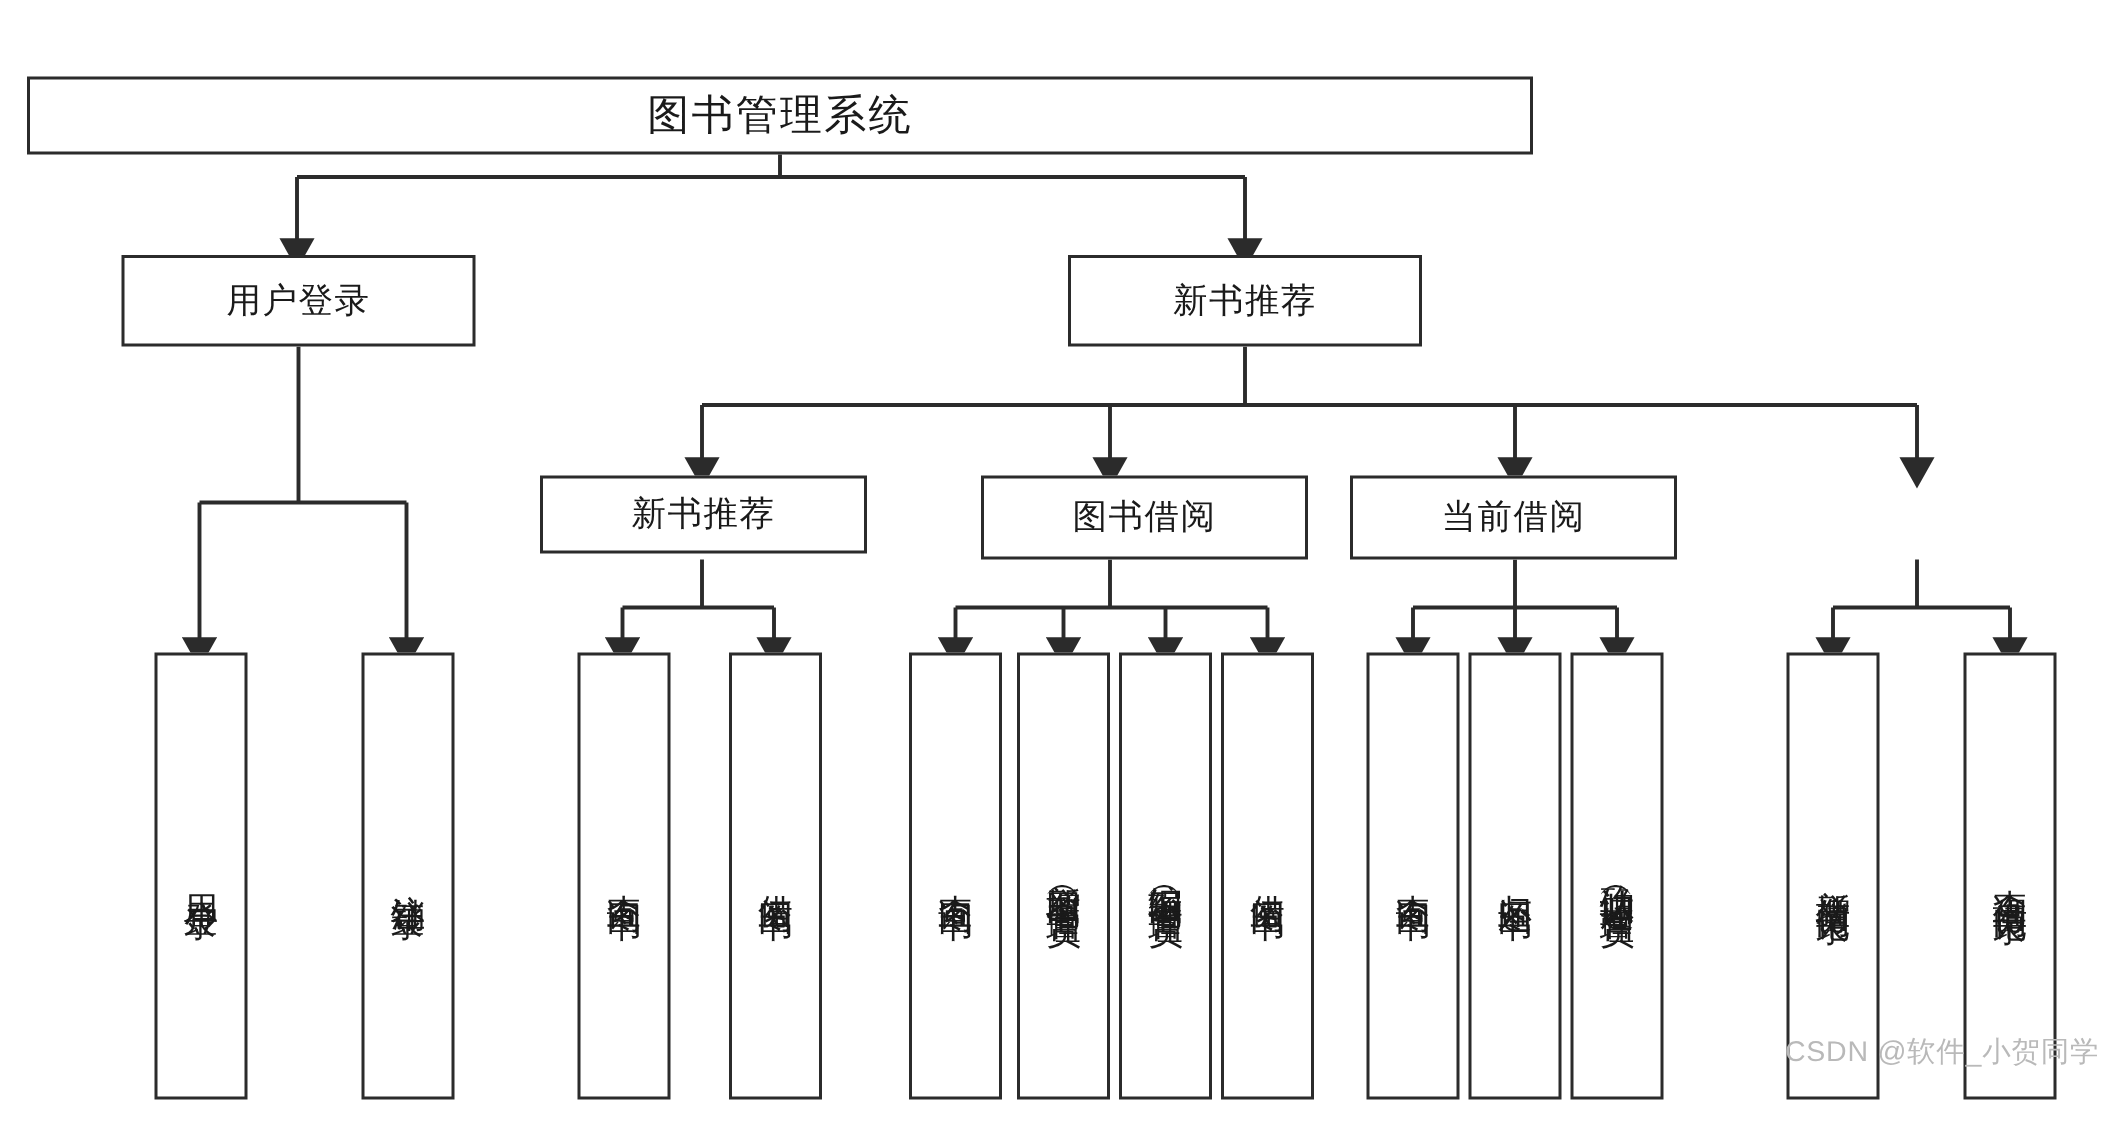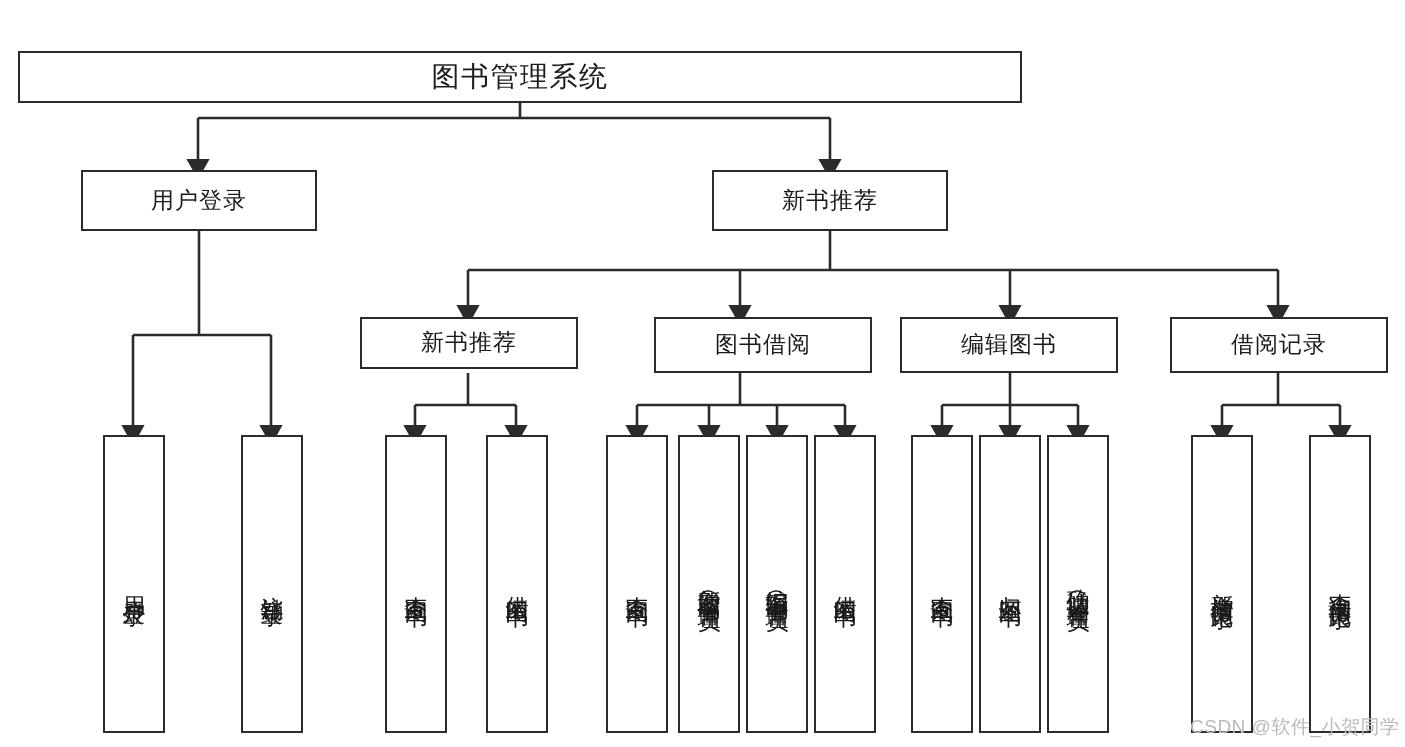--- a/index.html
+++ b/index.html
@@ -135,24 +135,21 @@
     <span>新书推荐</span>
   </div>
 
   <div class="node horiz" style="left:360px; top:317px; width:218px; height:52px;text-align:right;">
     <span>新书推荐</span>
   </div>
   <div class="node horiz" style="left:630px; top:317px; width:218px; height:56px;margin-left:24px;">
     <span>图书借阅</span>
   </div>
   <div class="node horiz" style="left:900px; top:317px; width:218px; height:56px;">
-    <span>编辑图书</span>
-  </div>
-  <div class="node horiz" style="left:1170px; top:317px; width:218px; height:56px;">
-    <span>借阅记录</span>
+    <span>当前借阅</span>
   </div>
 
   <div class="node leaf" style="left:103px; top:435px; width:62px; height:298px;">
     <span class="vtext">用户登录</span>
   </div>
   <div class="node leaf" style="left:241px; top:435px; width:62px; height:298px;">
     <span class="vtext">注销登录</span>
   </div>
 
   <div class="node leaf" style="left:385px; top:435px; width:62px; height:298px;">
@@ -185,15 +182,15 @@
     <span class="vtext">确认归还（管理员）</span>
   </div>
 
   <div class="node leaf" style="left:1191px; top:435px; width:62px; height:298px;">
     <span class="vtext">新增借阅记录</span>
   </div>
   <div class="node leaf" style="left:1309px; top:435px; width:62px; height:298px;">
     <span class="vtext">查询借阅记录</span>
   </div>
 
-  <div class="watermark" style="left:1190px; top:714px;">CSDN @软件_小贺同学</div>
+  <div class="watermark" style="left:1190px; top:688px;">CSDN @软件_小贺同学</div>
 
 </div>
 
 </body></html>

